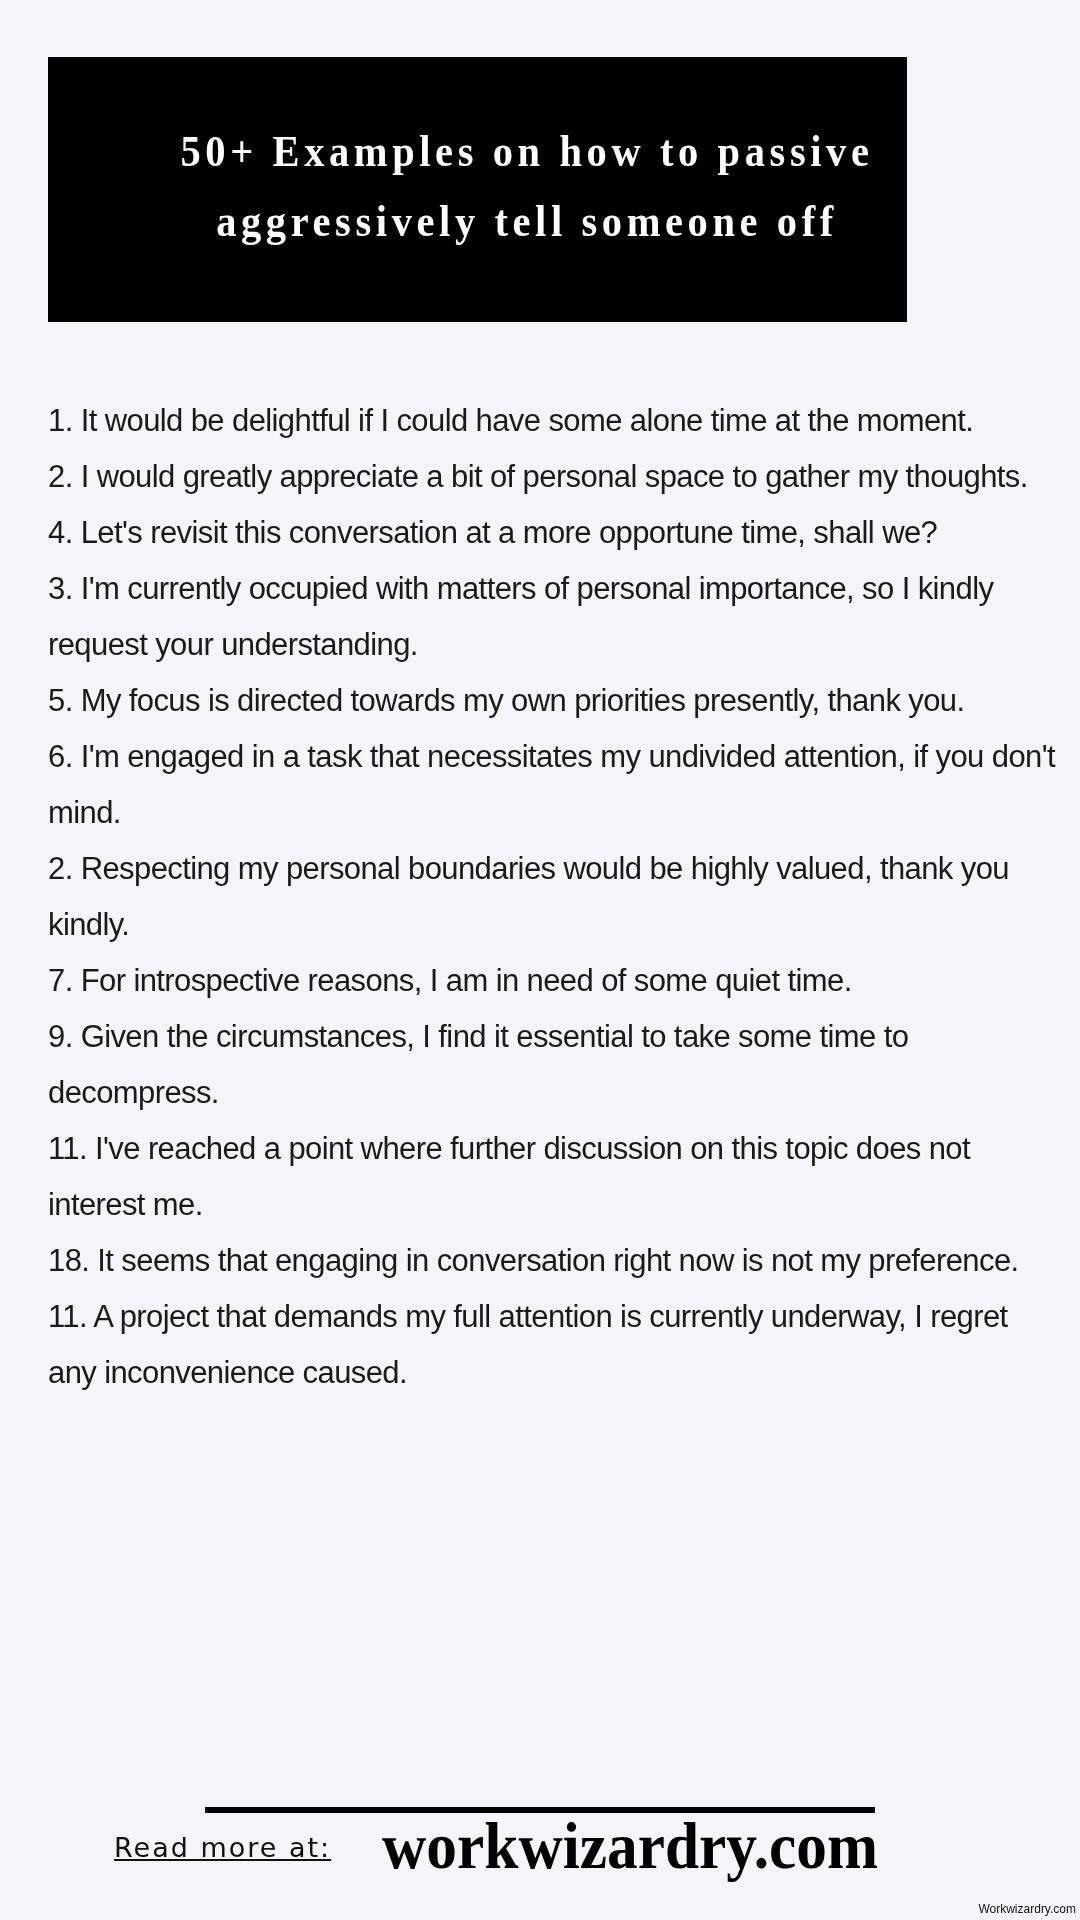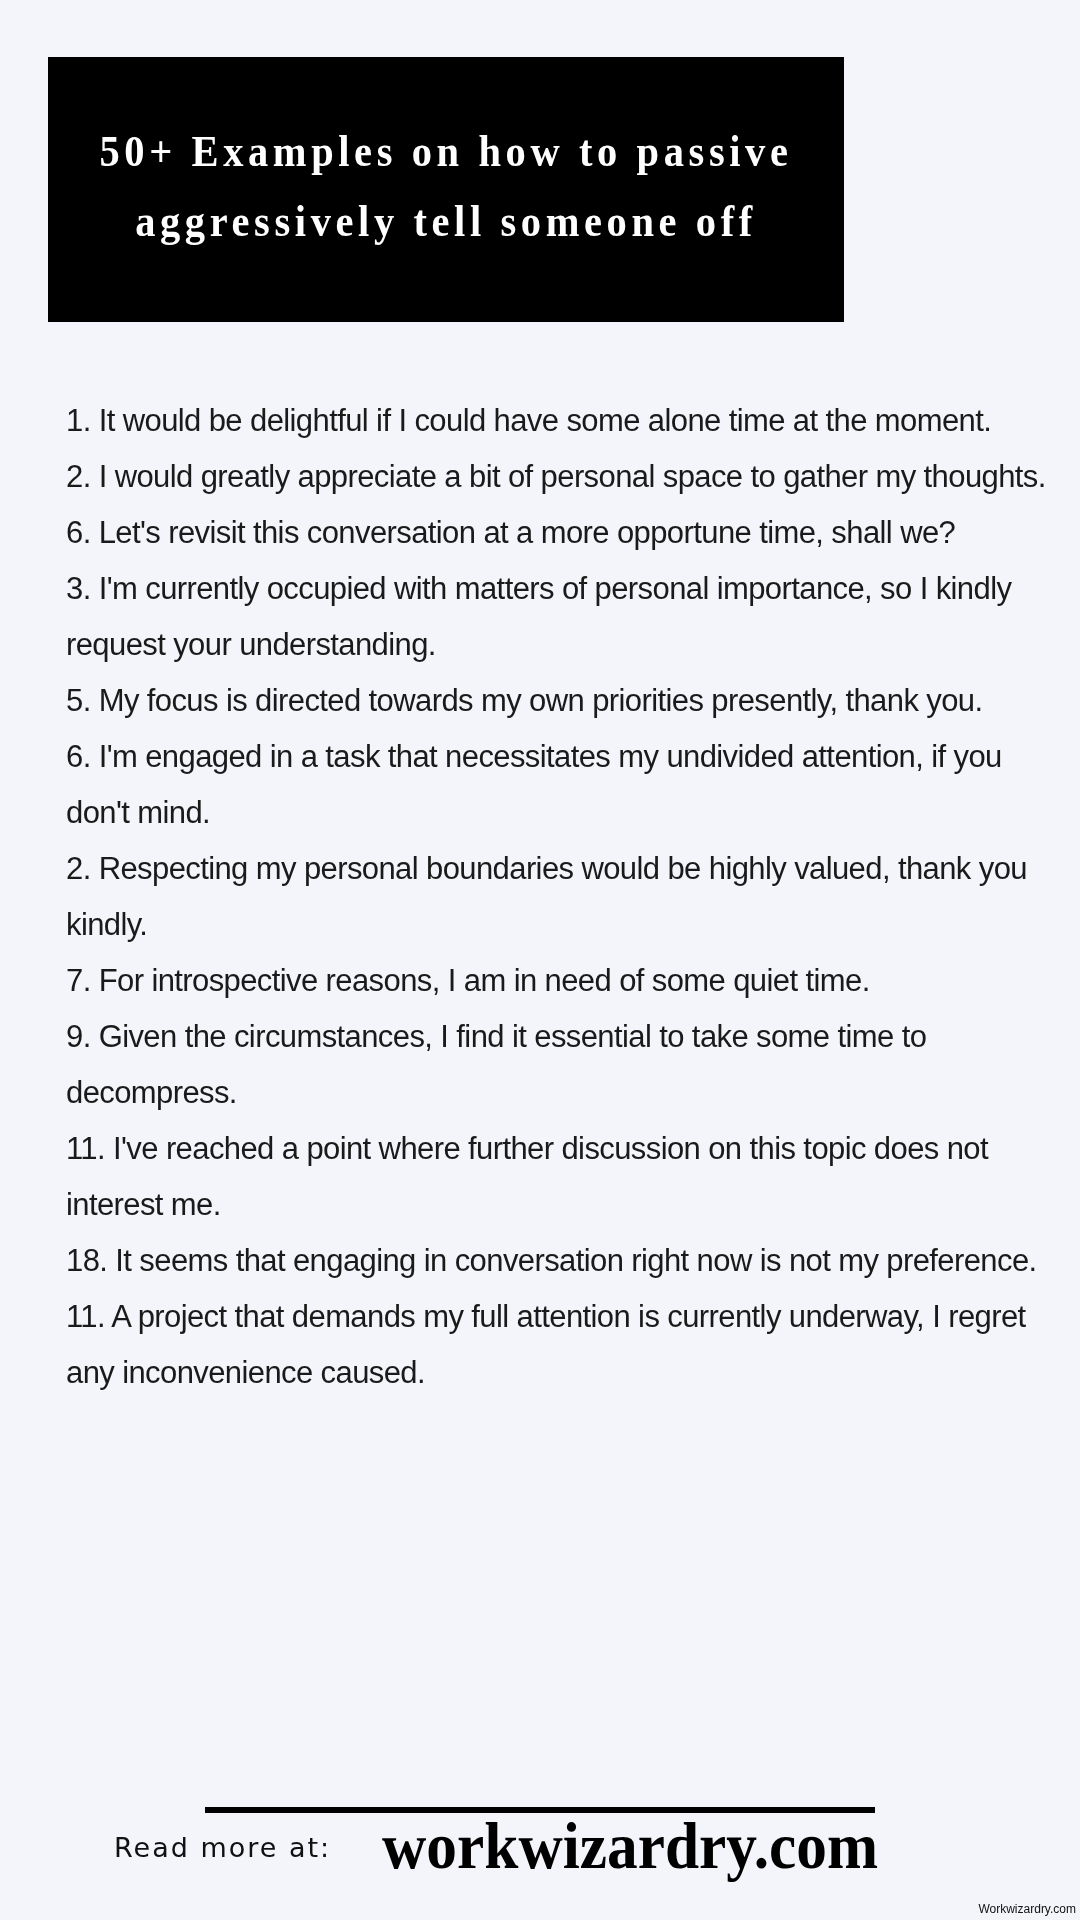--- a/index.html
+++ b/index.html
@@ -2,49 +2,48 @@
 <html><head>
 <meta charset="utf-8">
 <style>
   html, body { margin: 0; padding: 0; }
   body {
     width: 1080px; height: 1920px; overflow: hidden;
     background: #f3f5fa; position: relative;
     font-family: "Liberation Sans", sans-serif; color: #111;
   }
   .title-box {
-    position: absolute; left: 48px; top: 57px; width: 796px; height: 265px;
-    background: #000; display: flex; align-items: center; justify-content: center;
+    position: absolute; left: 48px; top: 57px; width: 859px; height: 265px;
+    background: #000; display: flex; align-items: center; justify-content: flex-end;
   }
   .title-text {
     color: #fff; text-align: center;
     font-family: "Liberation Serif", serif; font-weight: bold;
     font-size: 44px; line-height: 70px; letter-spacing: 5px;
     transform: scaleX(0.92);
     width: 760px; margin-top: -6px;
   }
   .list {
     position: absolute; left: 48px; top: 393px; width: 1010px;
     margin: 0; padding: 0; list-style: none;
   }
   .list-item {
     font-family: "Liberation Sans Narrow", "Liberation Sans", sans-serif;
     font-size: 31px; line-height: 56px; color: #1a1a1a;
     letter-spacing: -0.6px;
     transform-origin: left top;
-    margin-left: 18px;
   }
   .divider {
     position: absolute; left: 205px; top: 1807px; width: 670px; height: 6px;
     background: #000;
   }
   .read-more {
     position: absolute; left: 114px; top: 1832px;
     font-family: "DejaVu Sans", sans-serif; font-size: 27px;
-    letter-spacing: 2px; color: #111;
+    letter-spacing: 2px; color: #111; text-decoration: underline;
   }
   .site-link {
     position: absolute; left: 382px; top: 1808px;
     font-family: "Liberation Serif", serif; font-weight: bold;
     font-size: 66px; color: #000; text-decoration: none; letter-spacing: 0px;
     transform: scaleX(0.93); transform-origin: left center;
   }
   .watermark {
     position: absolute; right: 4px; bottom: 4px;
     font-family: "Liberation Sans", sans-serif; font-size: 12px; color: #111;
@@ -53,21 +52,21 @@
 </head>
 <body>
 
 <div class="title-box">
   <div class="title-text">50+ Examples on how to passive aggressively tell someone off</div>
 </div>
 
 <ul class="list">
   <li class="list-item">1. It would be delightful if I could have some alone time at the moment.</li>
   <li class="list-item">2. I would greatly appreciate a bit of personal space to gather my thoughts.</li>
-  <li class="list-item">6. Let's revisit this conversation at a more opportune time, shall we?</li>
+  <li class="list-item">4. Let's revisit this conversation at a more opportune time, shall we?</li>
   <li class="list-item">3. I'm currently occupied with matters of personal importance, so I kindly request your understanding.</li>
   <li class="list-item">5. My focus is directed towards my own priorities presently, thank you.</li>
   <li class="list-item">6. I'm engaged in a task that necessitates my undivided attention, if you don't mind.</li>
   <li class="list-item">2. Respecting my personal boundaries would be highly valued, thank you kindly.</li>
   <li class="list-item">7. For introspective reasons, I am in need of some quiet time.</li>
   <li class="list-item">9. Given the circumstances, I find it essential to take some time to decompress.</li>
   <li class="list-item">11. I've reached a point where further discussion on this topic does not interest me.</li>
   <li class="list-item">18. It seems that engaging in conversation right now is not my preference.</li>
   <li class="list-item">11. A project that demands my full attention is currently underway, I regret any inconvenience caused.</li>
 </ul>

